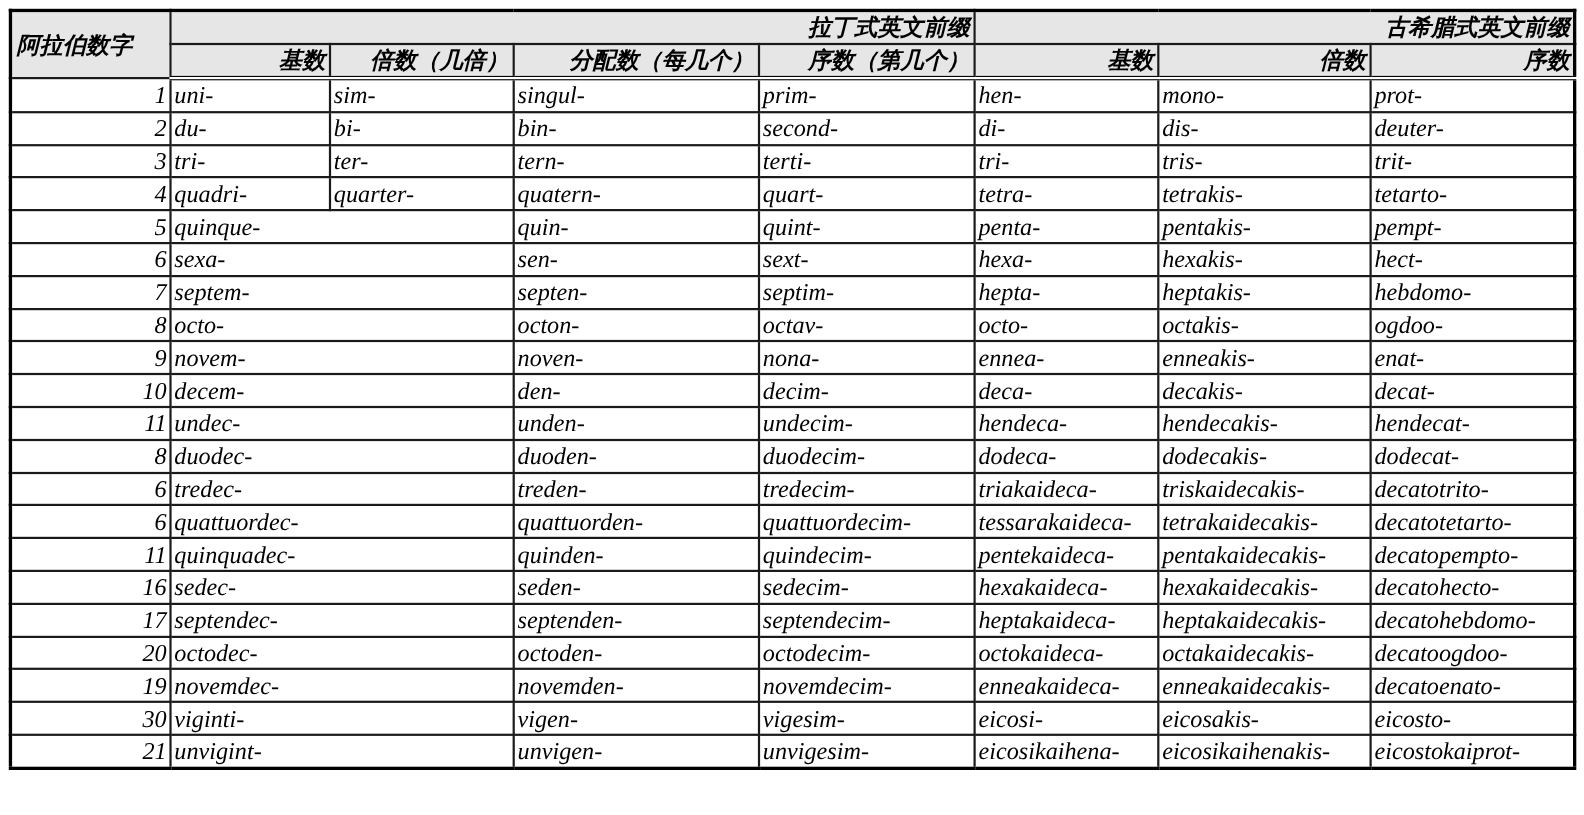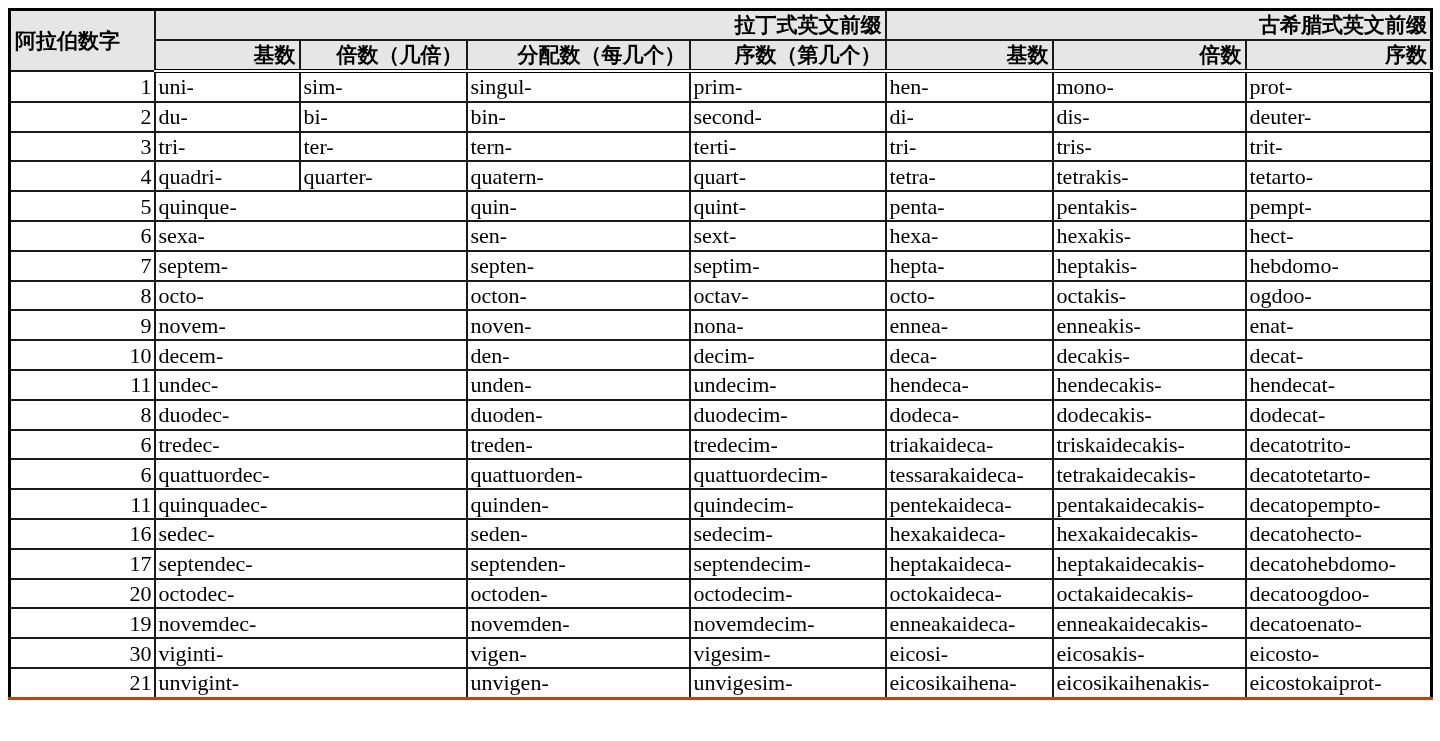--- a/index.html
+++ b/index.html
@@ -4,20 +4,21 @@
   <style>
     html, body { margin: 0; padding: 0; background: #ffffff; }
     body { width: 1440px; height: 741px; overflow: hidden; position: relative; }
     .wrap { position: absolute; left: 8px; top: 8px; }
     table.prefix {
       border-collapse: collapse;
       table-layout: fixed;
       font-family: "Liberation Serif", "DejaVu Serif", serif;
       color: #000;
       border: 3px solid #000;
+      font-style: italic;
     }
     table.prefix th, table.prefix td {
       border: 2px solid #1a1a1a;
       padding: 0 3px;
       overflow: hidden;
       white-space: nowrap;
     }
     table.prefix thead th {
       background: #e6e6e6;
       font-family: "DejaVu Sans", sans-serif;
@@ -29,21 +30,21 @@
     }
     table.prefix thead th.corner { text-align: left; padding-left: 4px; }
     table.prefix thead tr.sub th { border-bottom: 4px double #000; }
     table.prefix tbody td {
       font-size: 22px;
       height: 27.8px;
       line-height: 27px;
       text-align: left;
     }
     table.prefix tbody td.num { text-align: right; padding-right: 2px; }
-    table.prefix tbody tr:last-child td { border-bottom: 3px solid #c2410c; }
+    table.prefix tbody tr:last-child td { border-bottom: 3px solid #000000; }
   </style>
 </head>
 <body>
 
 <div class="wrap">
   <table class="prefix">
     <colgroup>
       <col style="width:145px">
       <col style="width:145px">
       <col style="width:167px">

